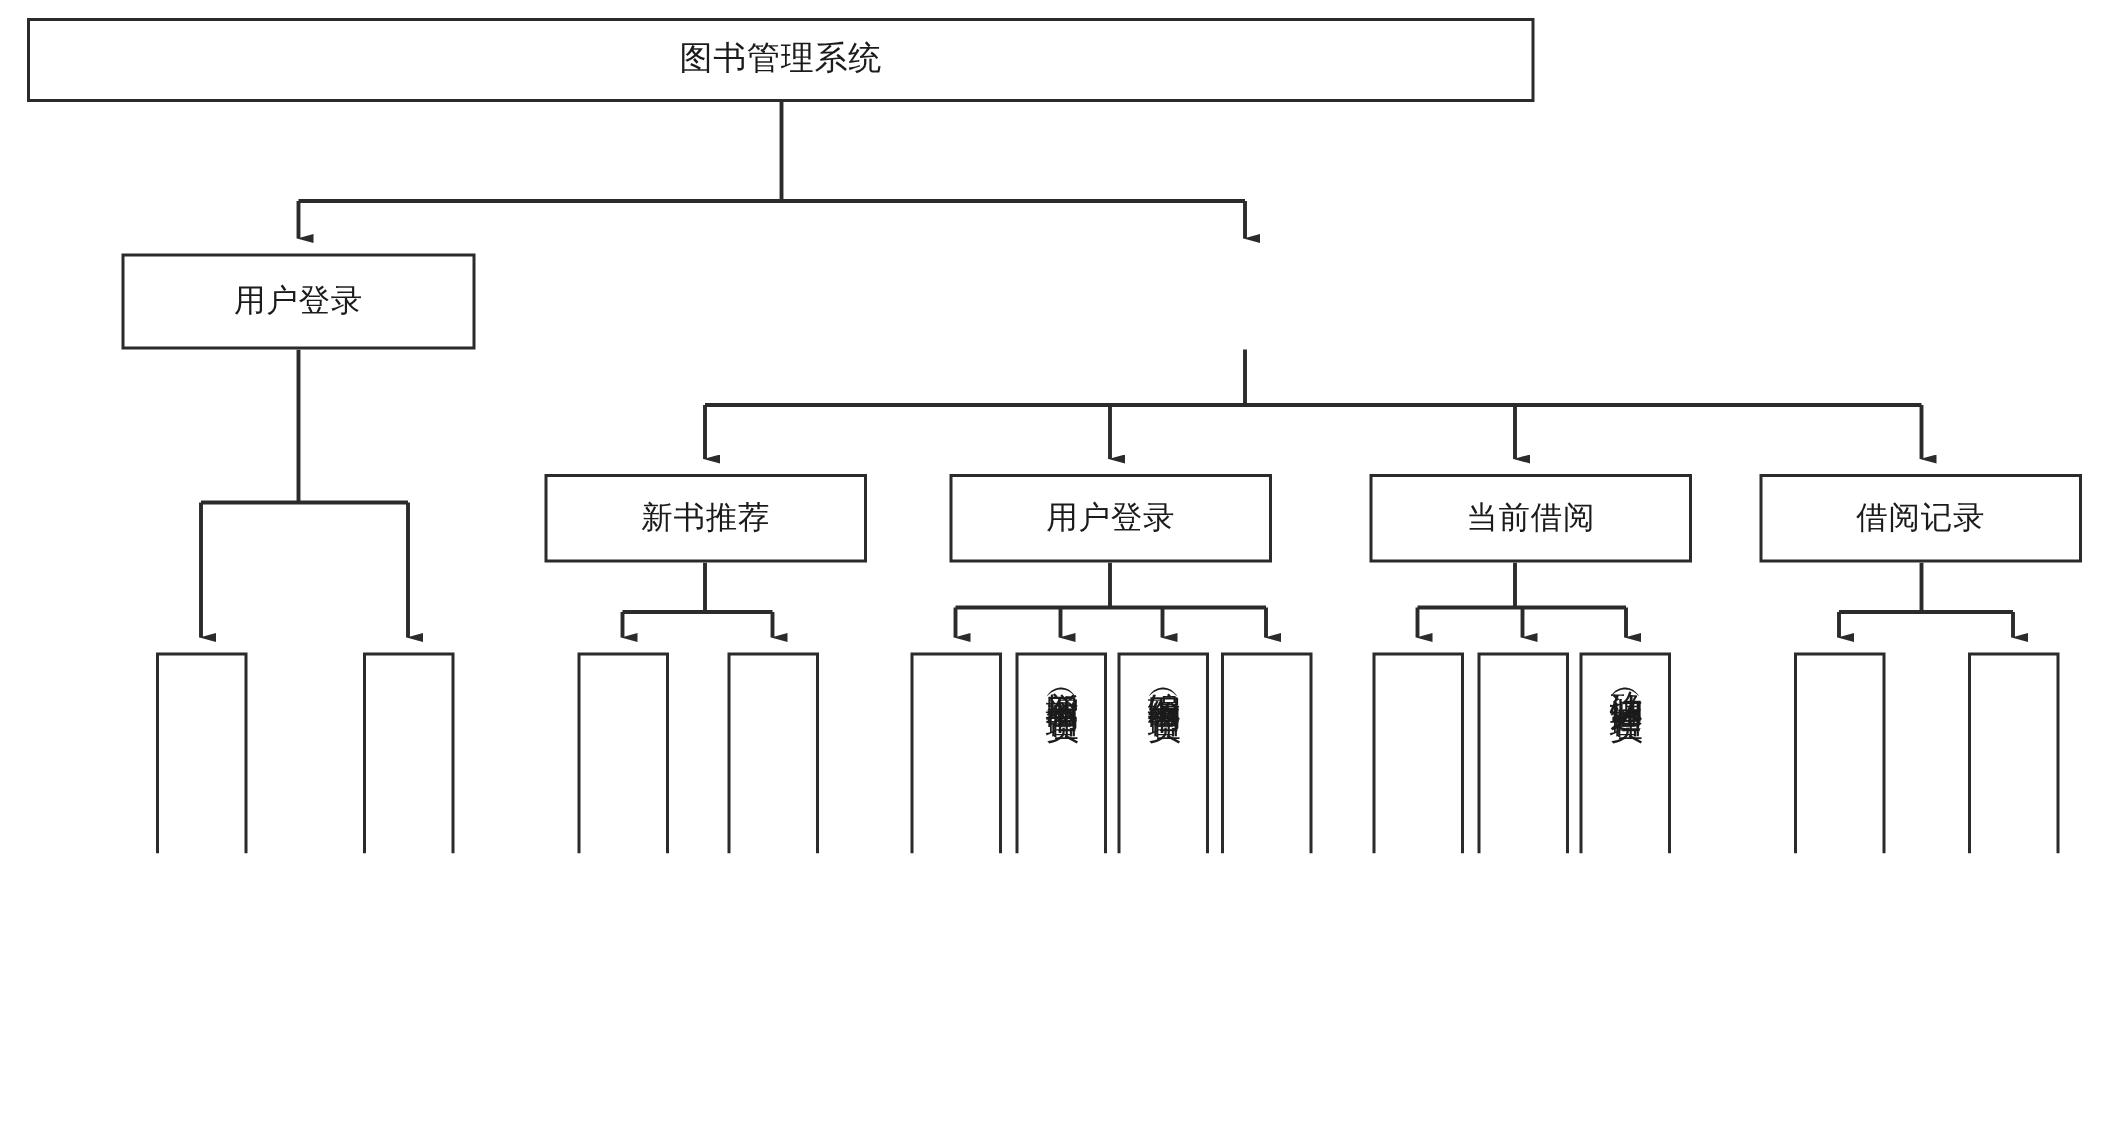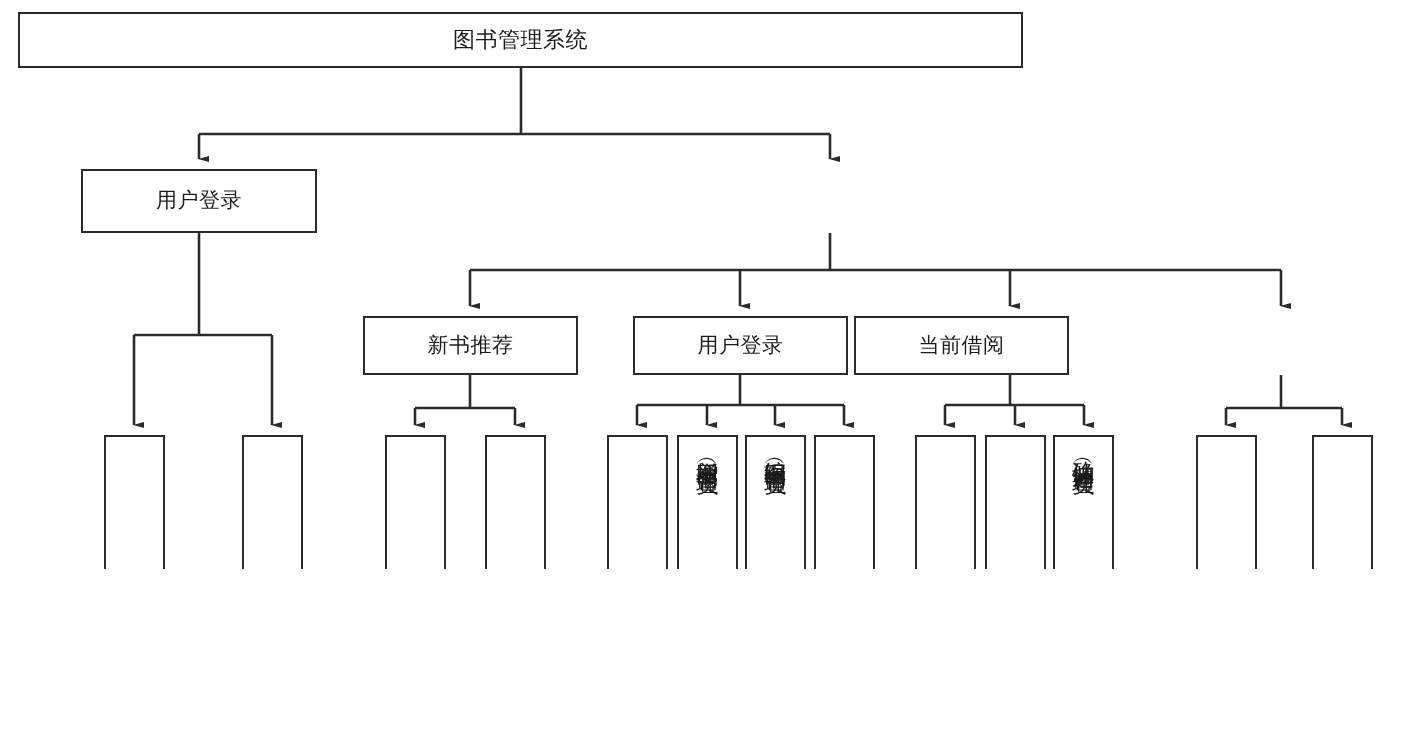--- a/index.html
+++ b/index.html
@@ -136,22 +136,25 @@
   <div class="node horiz" style="left:81px; top:169px; width:236px; height:64px;">
     <span class="label">用户登录</span>
   </div>
 
   <div class="node horiz" style="left:363px; top:316px; width:215px; height:59px;">
     <span class="label">新书推荐</span>
   </div>
   <div class="node horiz" style="left:633px; top:316px; width:215px; height:59px;">
     <span class="label">用户登录</span>
   </div>
-  <div class="node horiz" style="left:854px; top:316px; width:215px; height:59px;">
+  <div class="node horiz" style="left:913px; top:316px; width:215px; height:59px;">
     <span class="label">当前借阅</span>
+  </div>
+  <div class="node horiz" style="left:1173px; top:316px; width:215px; height:59px;">
+    <span class="label">借阅记录</span>
   </div>
 
   <div class="node vert mid" style="left:104px; top:435px; width:61px; height:298px;">
     <span class="label">用户登录</span>
   </div>
   <div class="node vert mid" style="left:242px; top:435px; width:61px; height:298px;">
     <span class="label">注销登录</span>
   </div>
 
   <div class="node vert mid" style="left:385px; top:435px; width:61px; height:298px;">

